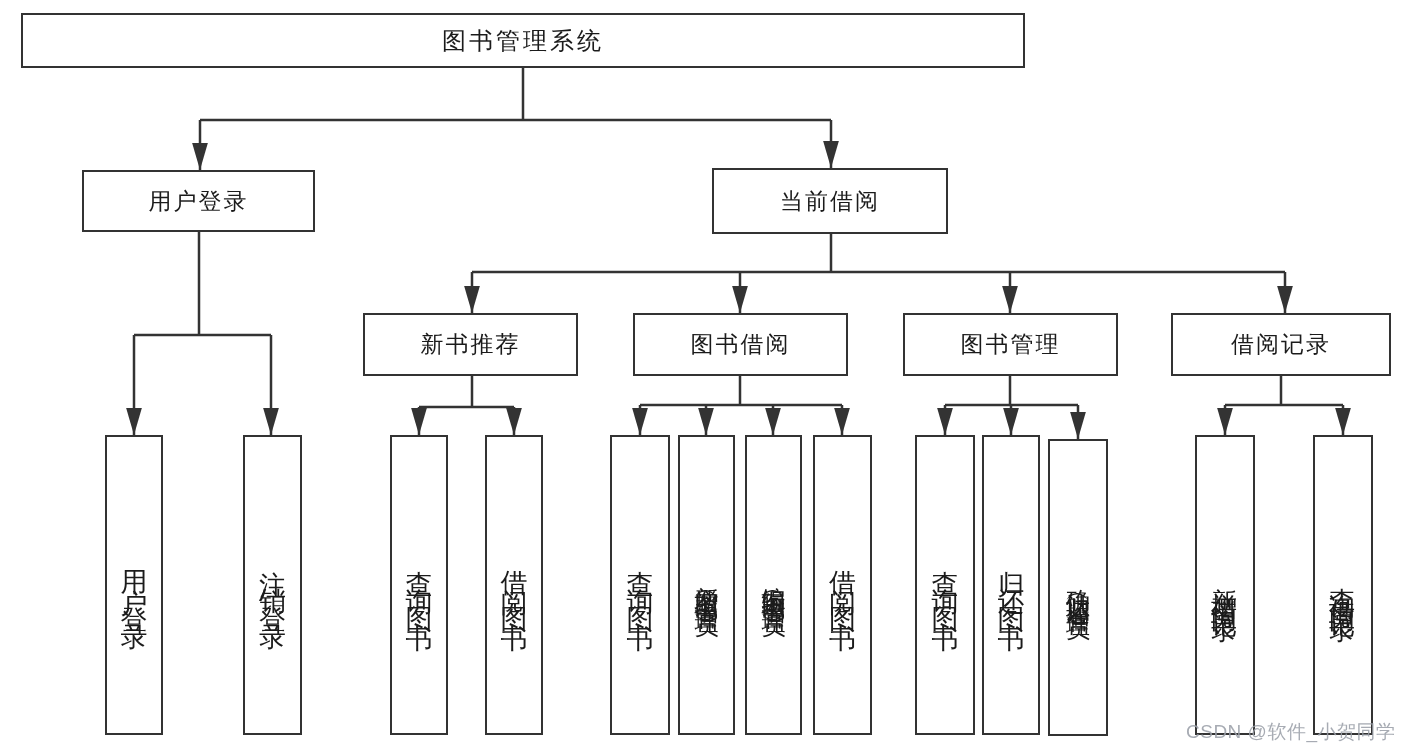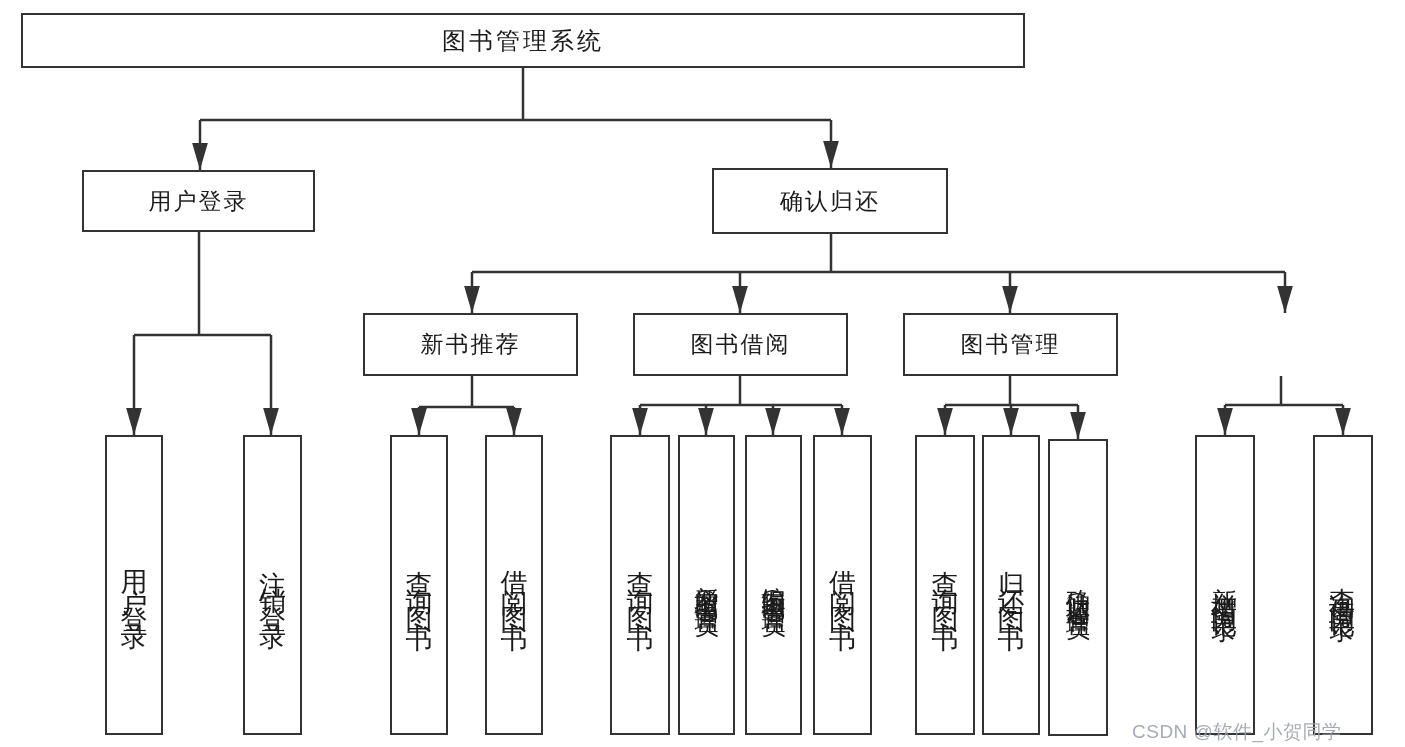--- a/index.html
+++ b/index.html
@@ -32,21 +32,21 @@
     writing-mode:vertical-rl;
     text-orientation:mixed;
     white-space:nowrap;
     color:var(--text);
   }
   .len4{font-size:27px;letter-spacing:18px;}
   .len6{font-size:26px;letter-spacing:6px;}
   .len9{font-size:24px;letter-spacing:4px;}
   #watermark{
     position:absolute;
-    left:1132px;top:719px;
+    left:1186px;top:719px;
     font-size:19px;
     color:var(--wm);
     opacity:.88;
     letter-spacing:.5px;
     white-space:nowrap;
     z-index:5;
   }
 </style>
 </head>
 <body>
@@ -97,31 +97,34 @@
   </svg>
 
   <div class="node" style="left:21px;top:13px;width:1004px;height:55px;">
     <span class="h-label root-label">图书管理系统</span>
   </div>
 
   <div class="node" style="left:82px;top:170px;width:233px;height:62px;">
     <span class="h-label">用户登录</span>
   </div>
   <div class="node" style="left:712px;top:168px;width:236px;height:66px;">
-    <span class="h-label">确认归还</span>
+    <span class="h-label">当前借阅</span>
   </div>
 
   <div class="node" style="left:633px;top:313px;width:215px;height:63px;">
     <span class="h-label">图书借阅</span>
   </div>
   <div class="node" style="left:363px;top:313px;width:215px;height:63px;">
     <span class="h-label">新书推荐</span>
   </div>
   <div class="node" style="left:903px;top:313px;width:215px;height:63px;">
     <span class="h-label">图书管理</span>
+  </div>
+  <div class="node" style="left:1171px;top:313px;width:220px;height:63px;">
+    <span class="h-label">借阅记录</span>
   </div>
 
   <div class="node" style="left:105px;top:435px;width:58px;height:300px;">
     <span class="v-label len4">用户登录</span>
   </div>
   <div class="node" style="left:243px;top:435px;width:59px;height:300px;">
     <span class="v-label len4">注销登录</span>
   </div>
 
   <div class="node" style="left:390px;top:435px;width:58px;height:300px;">

